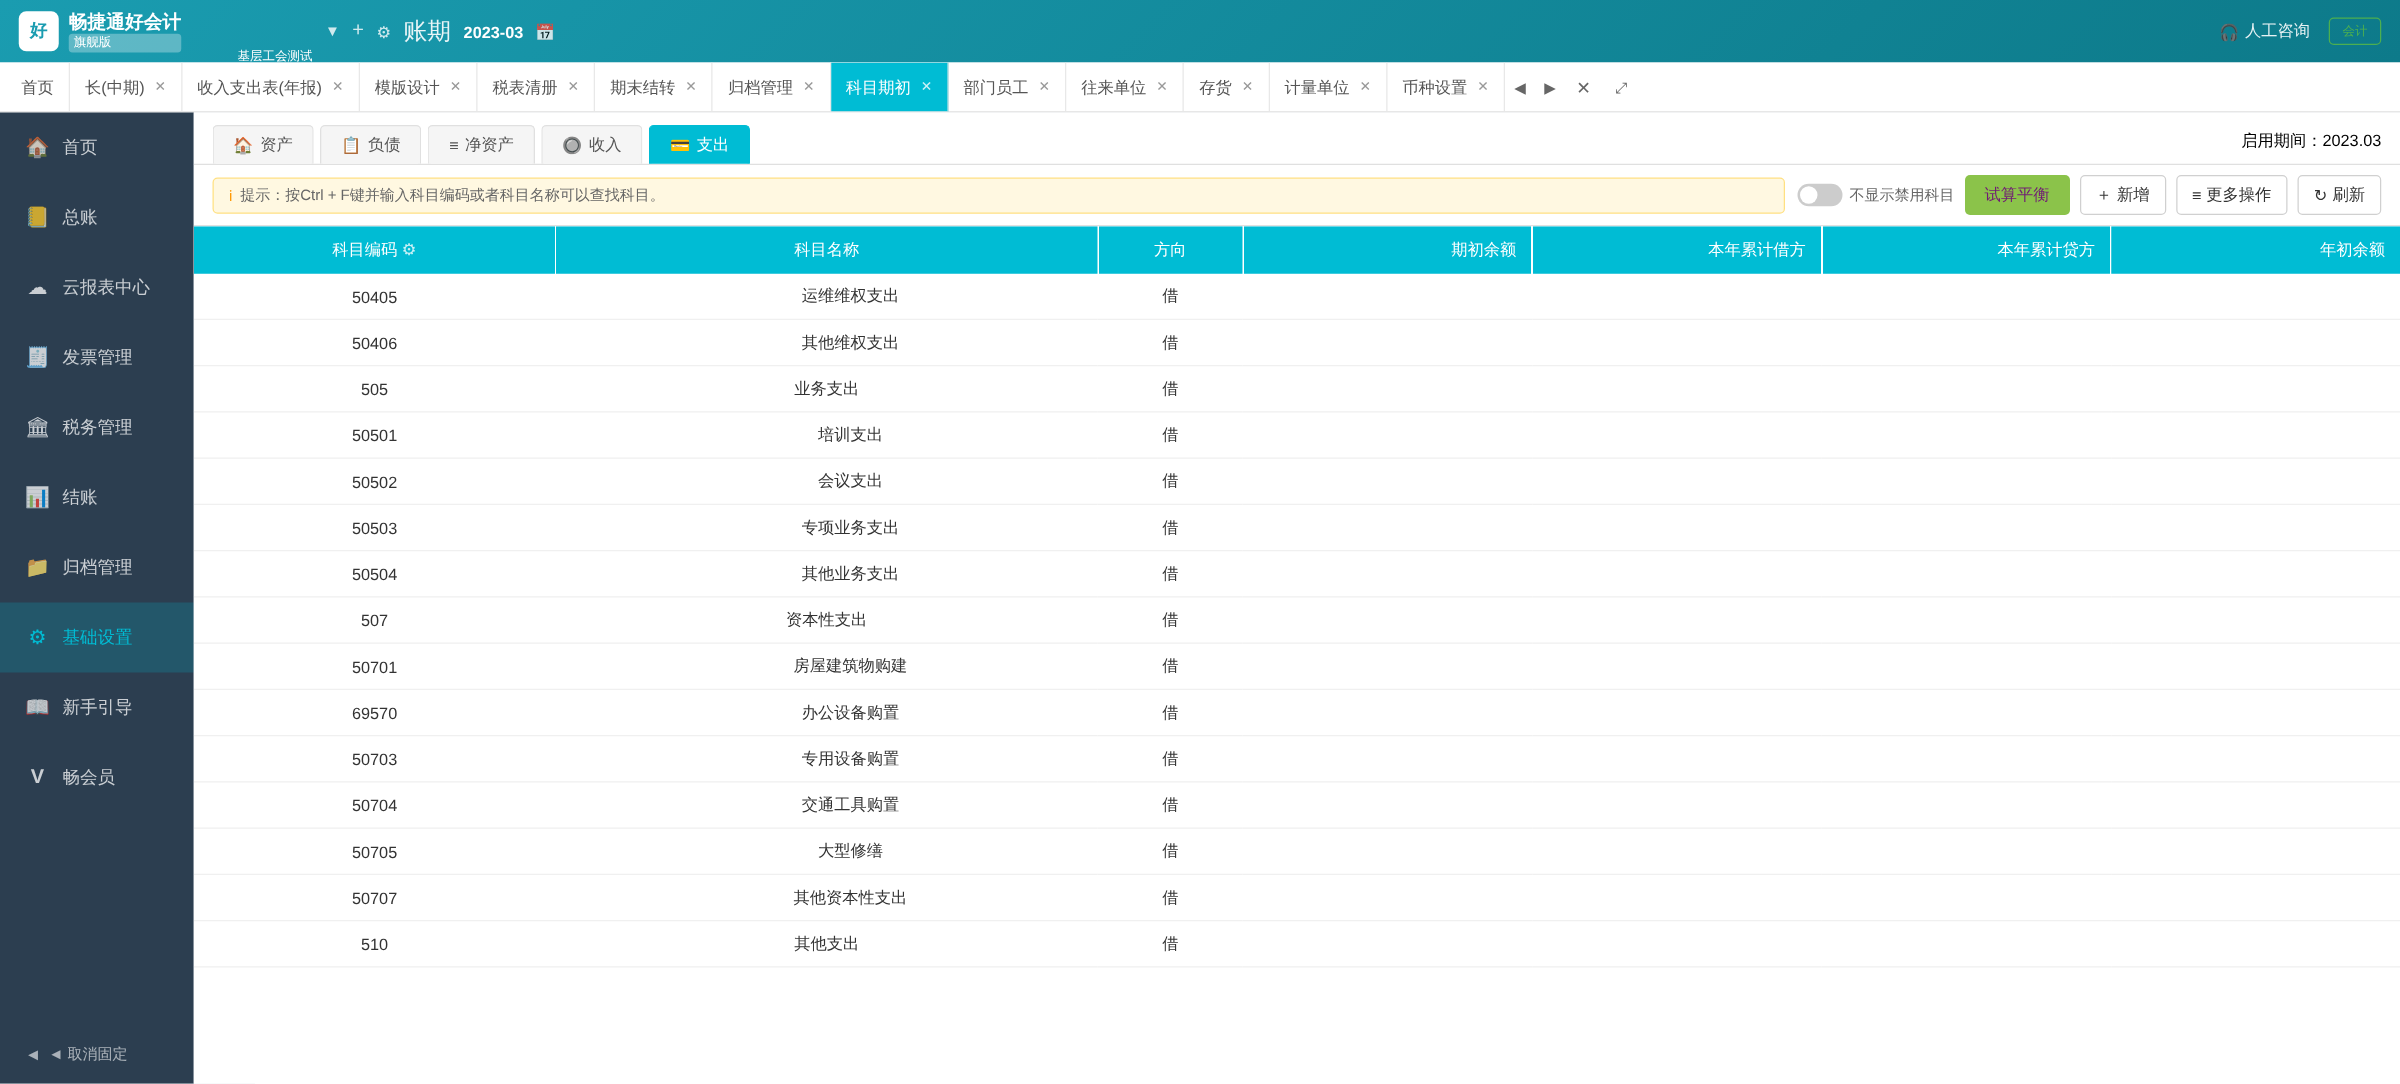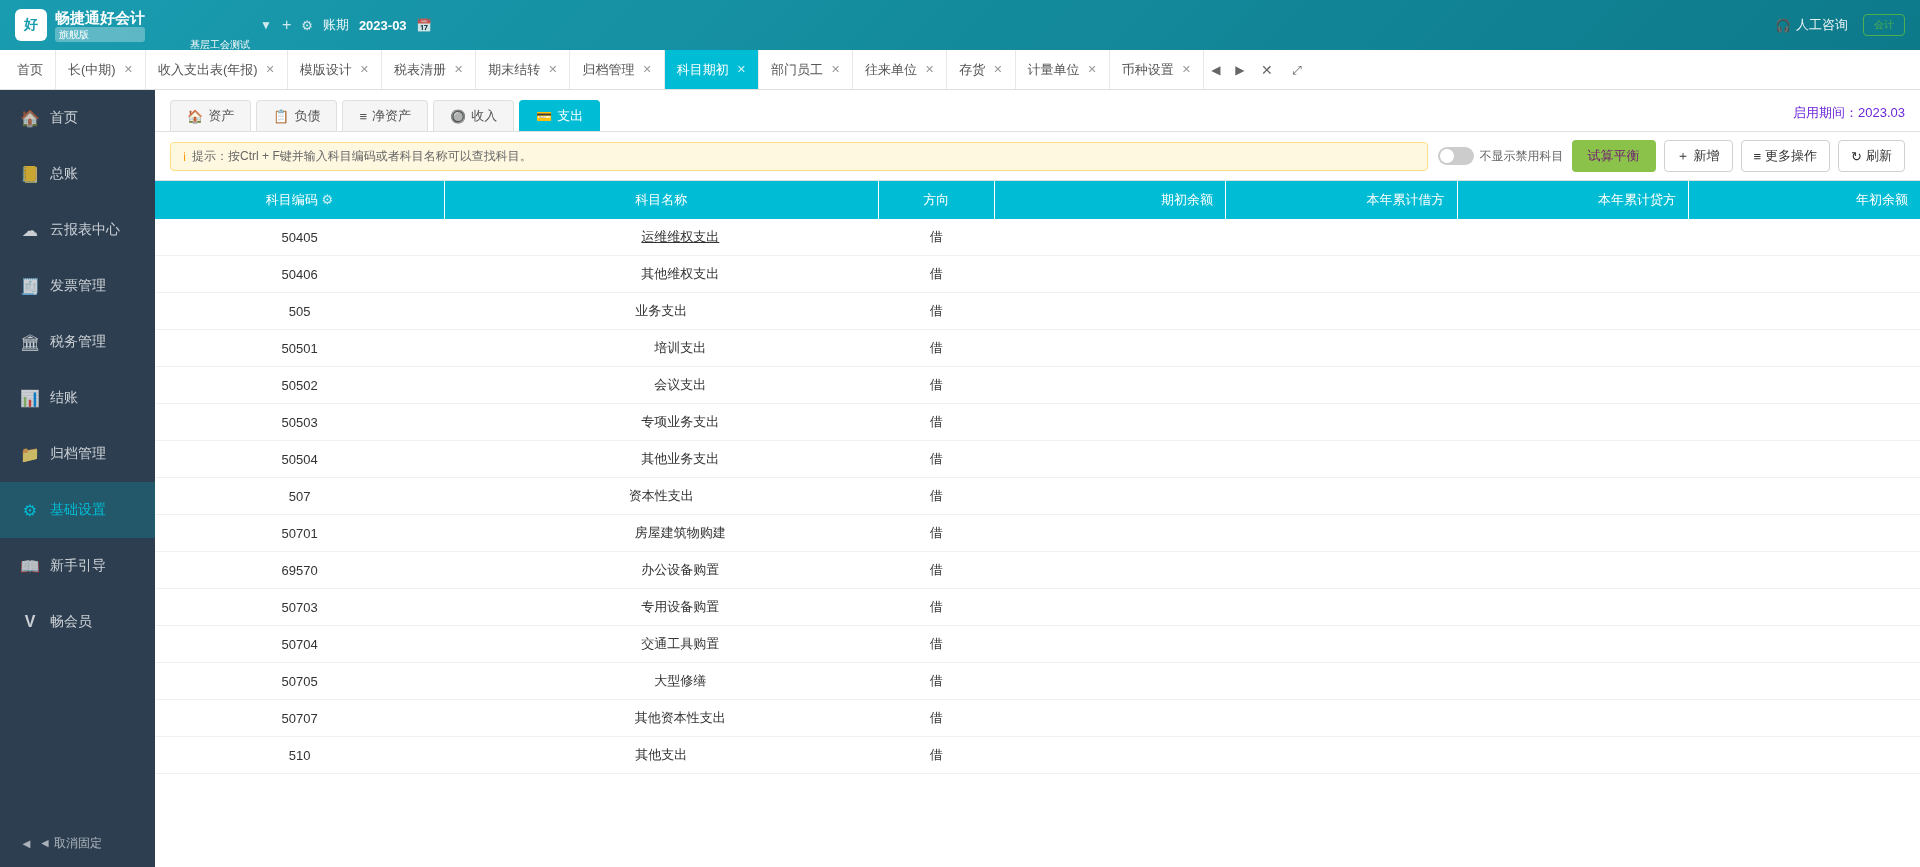--- a/index.html
+++ b/index.html
@@ -35,21 +35,21 @@
       flex: 1;
       display: flex;
       align-items: center;
       gap: 10px;
       padding-left: 20px;
     }
     .company-name { font-size: 10px; color: white; margin-top: 40px; }
     .dropdown-btn { color: rgba(255,255,255,0.8); cursor: pointer; font-size: 12px; }
     .add-btn { color: rgba(255,255,255,0.8); cursor: pointer; font-size: 16px; }
     .settings-btn { color: rgba(255,255,255,0.8); cursor: pointer; }
-    .period-label { color: rgba(255,255,255,0.9); font-size: 13px; }
+    .period-label { color: rgba(255,255,255,0.9); font-size: 19px; }
     .period-value { color: white; font-weight: bold; }
     .calendar-icon { color: rgba(255,255,255,0.8); cursor: pointer; }
 
     .header-right {
       display: flex;
       align-items: center;
       gap: 15px;
     }
     .support-btn {
       display: flex; align-items: center; gap: 4px;
@@ -187,21 +187,21 @@
     }
     .sub-tab.active {
       background: #00bcd4;
       color: white;
       border-color: #00bcd4;
     }
     .sub-tab-icon { font-size: 13px; }
     .period-info {
       margin-left: auto;
       font-size: 13px;
-      color: #6d28d9;
+      color: #000000;
       padding-bottom: 6px;
     }
 
     
     .toolbar {
       background: #fff;
       padding: 8px 15px;
       display: flex;
       align-items: center;
       gap: 10px;
@@ -517,21 +517,21 @@
             <th class="col-dir">方向</th>
             <th class="col-num">期初余额</th>
             <th class="col-num">本年累计借方</th>
             <th class="col-num">本年累计贷方</th>
             <th class="col-num">年初余额</th>
           </tr>
         </thead>
         <tbody id="table-body">
         <tr>
               <td class="col-code">50405</td>
-              <td class="col-name" style="padding-left: 50px; text-decoration: underline;">运维维权支出</td>
+              <td class="col-name" style="padding-left: 50px;">运维维权支出</td>
               <td class="col-dir">借</td>
               <td class="col-num"></td>
               <td class="col-num"></td>
               <td class="col-num"></td>
               <td class="col-num"></td>
             </tr>
             <tr>
               <td class="col-code">50406</td>
               <td class="col-name" style="padding-left: 50px;">其他维权支出</td>
               <td class="col-dir">借</td>

